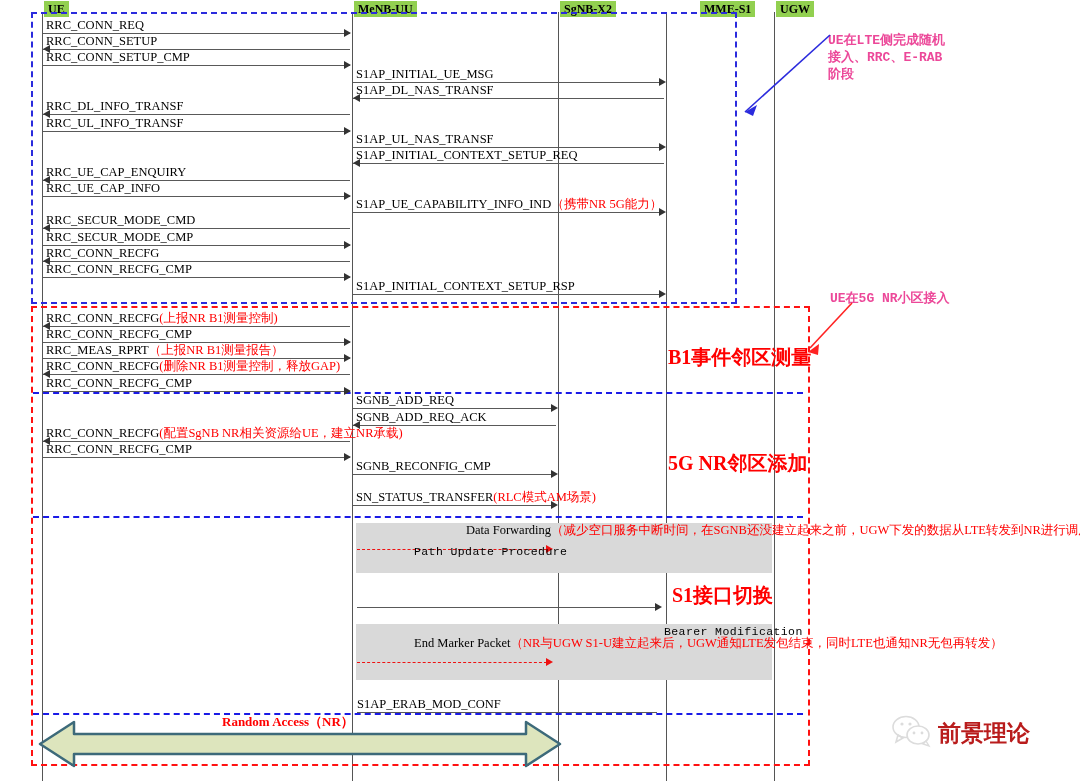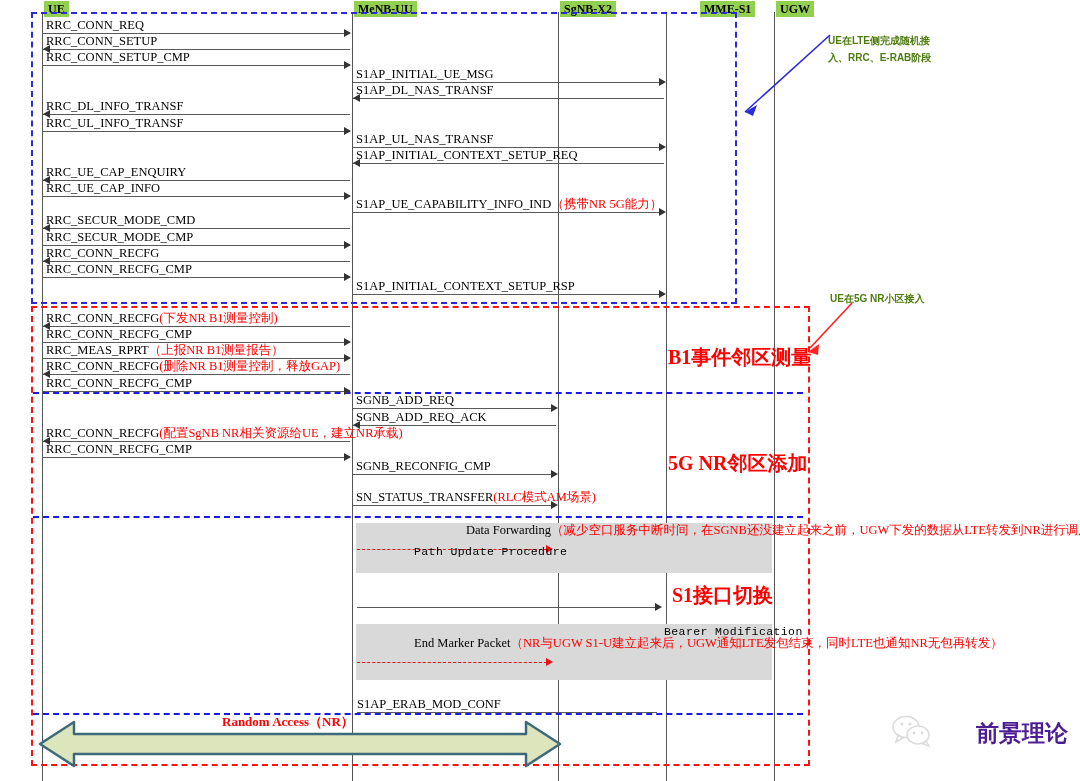--- a/index.html
+++ b/index.html
@@ -16,34 +16,34 @@
   .arrowL{position:absolute;width:0;height:0;border-top:4px solid transparent;border-bottom:4px solid transparent;border-right:7px solid #333;margin-top:-4px;}
   .arrowR.red{border-left-color:#ee1111;}
 
   .lbl{position:absolute;font-family:"Liberation Serif",serif;font-size:12.5px;line-height:13px;
        color:#000;white-space:nowrap;letter-spacing:0px;}
   .lbl .rd{color:#ff0000;}
   .mono{font-family:"Liberation Mono",monospace;font-size:11.5px;letter-spacing:.4px;}
 
   .redtxt{position:absolute;color:#ff0000;font-weight:bold;font-size:20px;white-space:nowrap;
           font-family:"Liberation Serif",serif;}
-  .blktxt{position:absolute;color:#4d7c0f;font-weight:bold;font-size:10px;line-height:17px;
-          font-family:Liberation Sans, sans-serif;}
+  .blktxt{position:absolute;color:#ec4899;font-weight:bold;font-size:13px;line-height:17px;
+          font-family:Liberation Mono, monospace;}
 
   .boxblue{position:absolute;border:2px dashed #2b2bdd;}
   .boxred{position:absolute;border:2px dashed #ff1111;}
   .hrblue{position:absolute;height:0;border-top:2.5px dashed #1a1ae6;}
 
   .band{position:absolute;background:#d9d9d9;}
 
   .bigarrow{position:absolute;}
   svg{display:block;overflow:visible;}
 
-  .wm{position:absolute;color:#4c1d95;font-weight:bold;font-size:23px;
-      font-family:"Liberation Serif",serif;white-space:nowrap;margin-left:38px;}
+  .wm{position:absolute;color:#b91c1c;font-weight:bold;font-size:23px;
+      font-family:"Liberation Serif",serif;white-space:nowrap;}
 </style>
 </head>
 <body>
 
 <div id="root">
 
   <div class="lifeline" style="left:42px;"></div>
   <div class="lifeline" style="left:352px;"></div>
   <div class="lifeline" style="left:558px;"></div>
   <div class="lifeline" style="left:666px;"></div>
@@ -129,21 +129,21 @@
   <div class="msg" style="left:43px;top:277px;width:307px;"></div>
   <div class="arrowR" style="left:344px;top:277px;"></div>
   <div class="lbl" style="left:46px;top:263px;"><span>RRC_CONN_RECFG_CMP</span><span class="rd"></span></div>
 
   <div class="msg" style="left:353px;top:294px;width:307px;"></div>
   <div class="arrowR" style="left:659px;top:294px;"></div>
   <div class="lbl" style="left:356px;top:280px;"><span>S1AP_INITIAL_CONTEXT_SETUP_RSP</span><span class="rd"></span></div>
 
   <div class="msg" style="left:43px;top:326px;width:307px;"></div>
   <div class="arrowL" style="left:43px;top:326px;"></div>
-  <div class="lbl" style="left:46px;top:312px;"><span>RRC_CONN_RECFG</span><span class="rd">(下发NR B1测量控制)</span></div>
+  <div class="lbl" style="left:46px;top:312px;"><span>RRC_CONN_RECFG</span><span class="rd">(上报NR B1测量控制)</span></div>
 
   <div class="msg" style="left:43px;top:342px;width:307px;"></div>
   <div class="arrowR" style="left:344px;top:342px;"></div>
   <div class="lbl" style="left:46px;top:328px;"><span>RRC_CONN_RECFG_CMP</span><span class="rd"></span></div>
 
   <div class="msg" style="left:43px;top:358px;width:307px;"></div>
   <div class="arrowR" style="left:344px;top:358px;"></div>
   <div class="lbl" style="left:46px;top:344px;"><span>RRC_MEAS_RPRT</span><span class="rd">（上报NR B1测量报告）</span></div>
 
   <div class="msg" style="left:43px;top:374px;width:307px;"></div>

